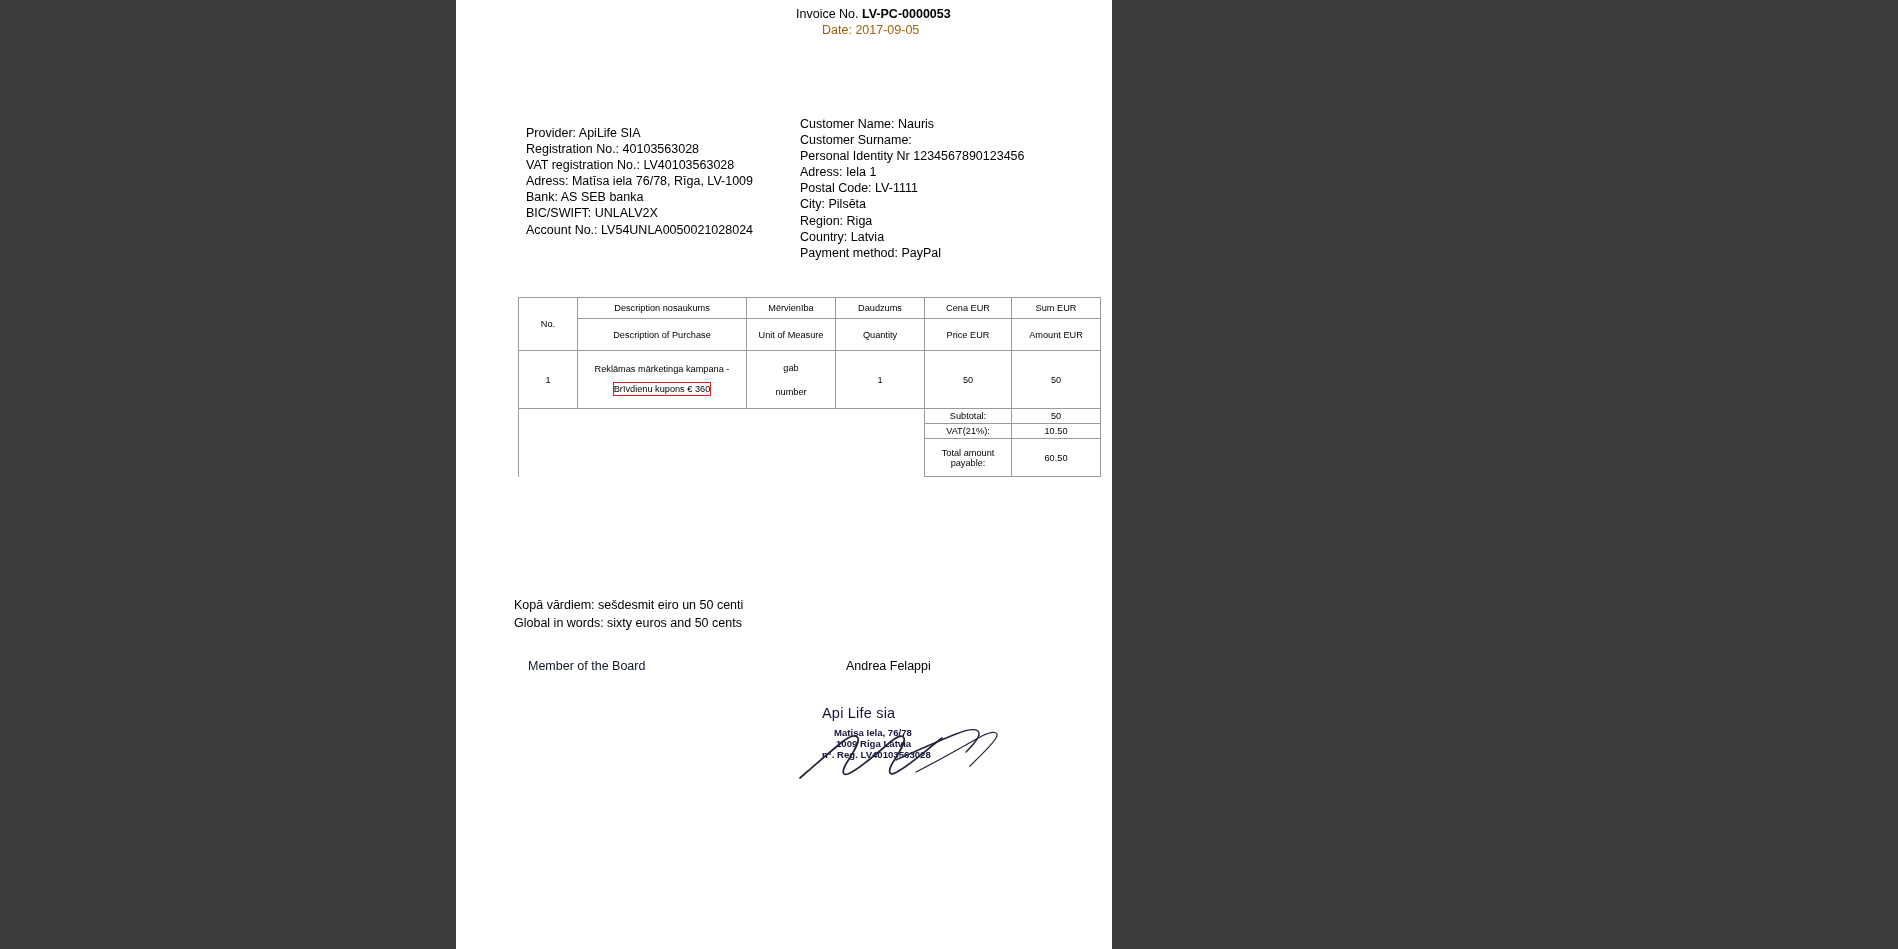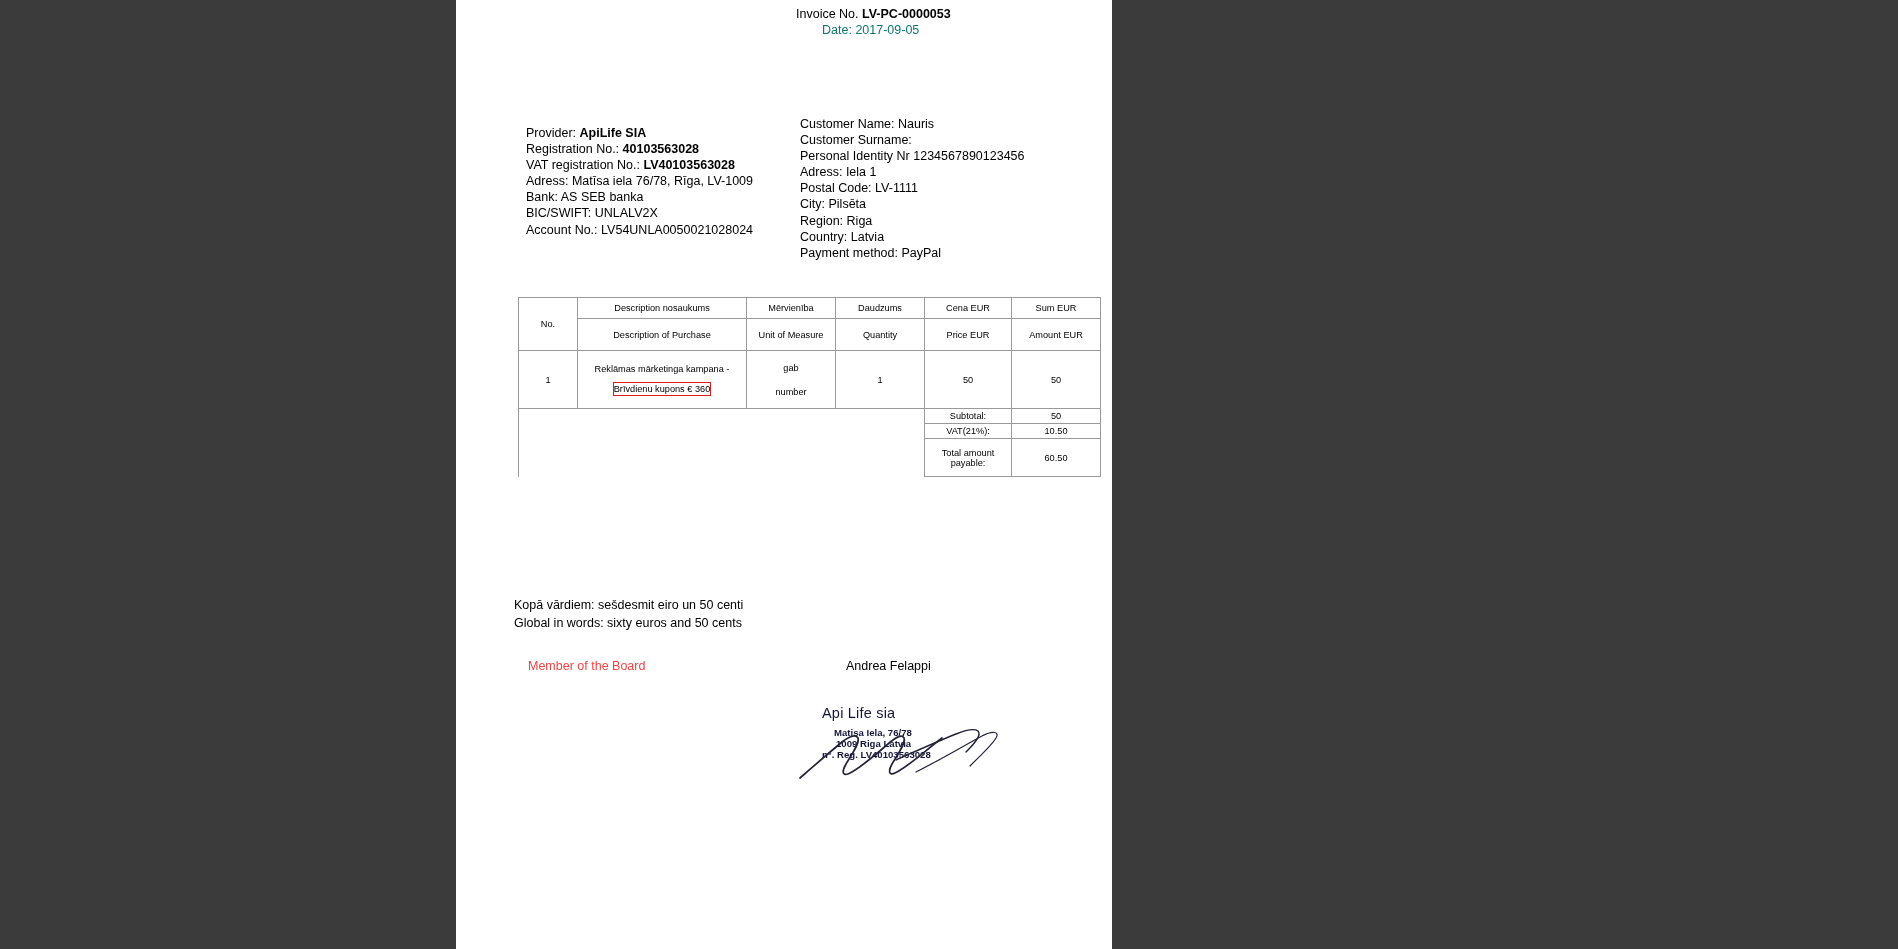--- a/index.html
+++ b/index.html
@@ -74,34 +74,34 @@
     color: #000;
     text-align: left;
   }
   .inv-no b { font-weight: bold; }
   .inv-date {
     position: absolute;
     left: 366px;
     top: 23px;
     width: 300px;
     font-size: 12.5px;
-    color: #0f766e;
+    color: #a16207;
   }
 
   
   .block {
     position: absolute;
     font-size: 12.5px;
     line-height: 16.1px;
     color: #000;
     white-space: nowrap;
   }
   .provider { left: 70px; top: 125px; }
   .customer { left: 344px; top: 116px; }
-  .block b { font-weight: bold; }
+  .block b { font-weight: normal; }
 
   
   table.inv {
     position: absolute;
     left: 62px;
     top: 297px;
     border-collapse: collapse;
     font-size: 9.2px;
     color: #000;
   }
@@ -156,21 +156,21 @@
     line-height: 17.6px;
     color: #000;
     white-space: nowrap;
   }
 
   .sig-left {
     position: absolute;
     left: 72px;
     top: 659px;
     font-size: 12.5px;
-    color: #ef4444;
+    color: #0f172a;
   }
   .sig-right {
     position: absolute;
     left: 390px;
     top: 659px;
     font-size: 12.5px;
     color: #000;
   }
 
   

